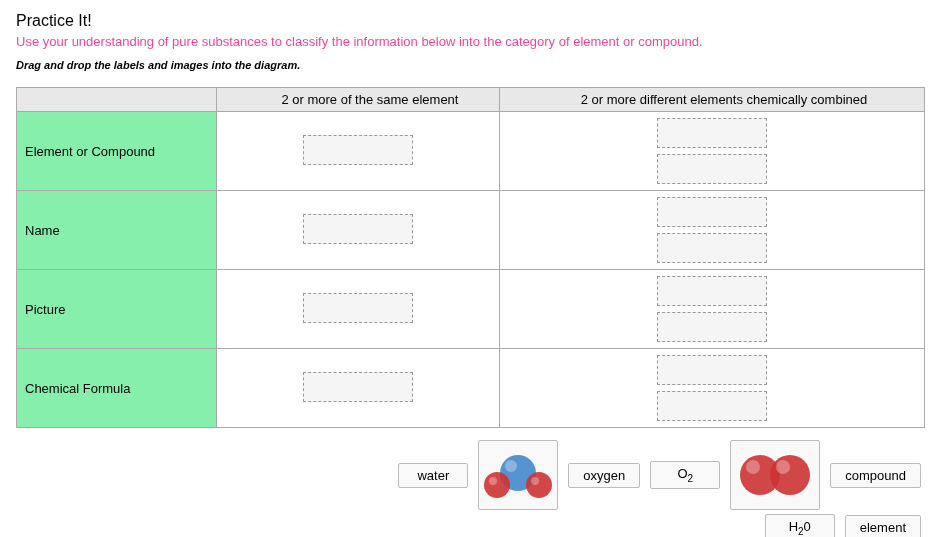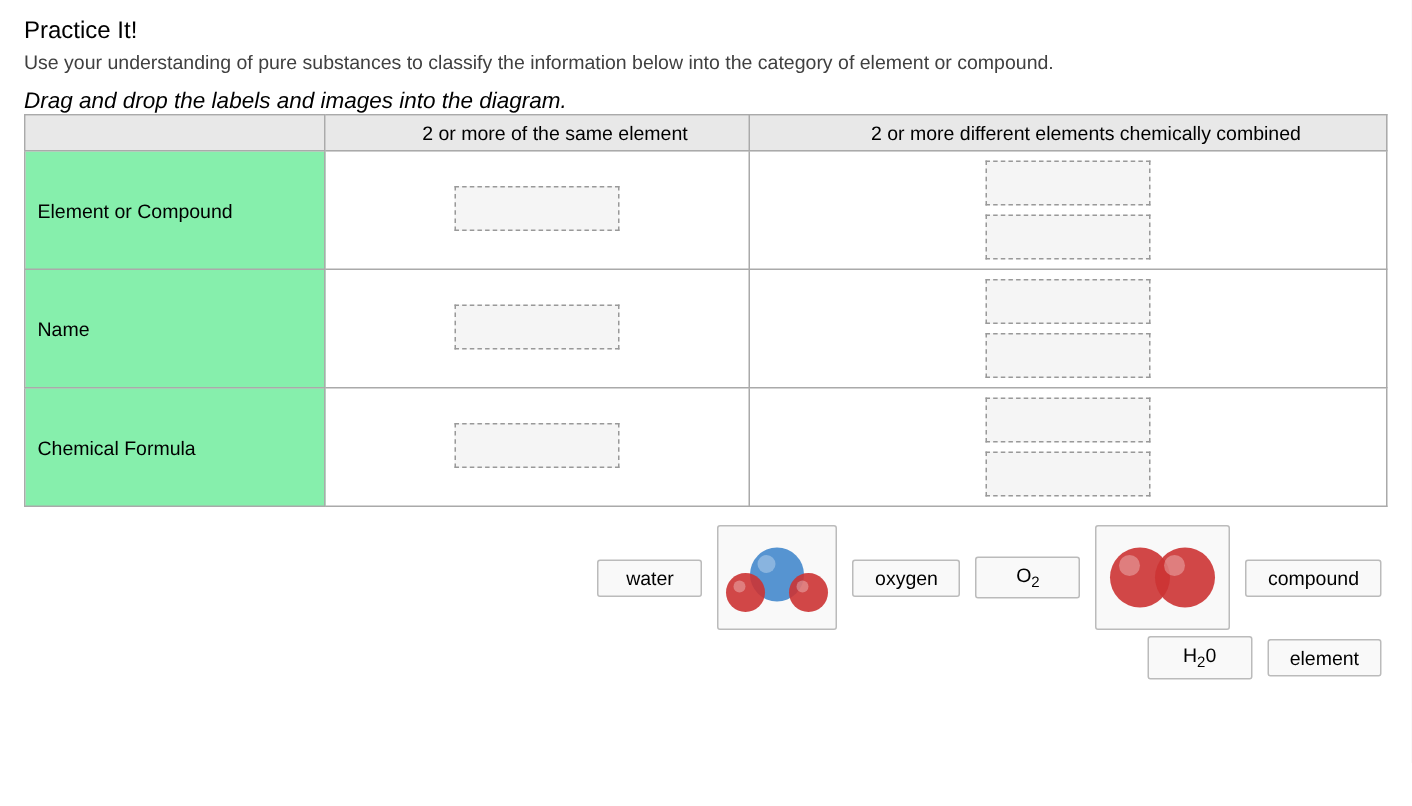--- a/index.html
+++ b/index.html
@@ -21,28 +21,28 @@
 
     .page-title {
       font-weight: normal;
       font-size: 16px;
       margin-bottom: 4px;
     }
 
     .page-description {
       font-size: 13px;
       margin-bottom: 10px;
-      color: #404040;
+      color: #ec4899;
     }
 
     .drag-instruction {
       font-style: italic;
-      font-weight: normal;
-      font-size: 15px;
-      margin-bottom: 0;
+      font-weight: bold;
+      font-size: 11px;
+      margin-bottom: 16px;
     }
 
     .diagram-table {
       border-collapse: collapse;
       width: 100%;
       border: 1px solid #aaa;
       font-size: 13px;
     }
 
     .diagram-table th, .diagram-table td {
@@ -167,20 +167,32 @@
           <div class="drop-box"></div>
         </td>
         <td class="drop-cell">
           <div class="drop-cell-group">
             <div class="drop-box"></div>
             <div class="drop-box"></div>
           </div>
         </td>
       </tr>
       <tr>
+        <td class="row-label">Picture</td>
+        <td class="drop-cell">
+          <div class="drop-box"></div>
+        </td>
+        <td class="drop-cell">
+          <div class="drop-cell-group">
+            <div class="drop-box"></div>
+            <div class="drop-box"></div>
+          </div>
+        </td>
+      </tr>
+      <tr>
         <td class="row-label">Chemical Formula</td>
         <td class="drop-cell">
           <div class="drop-box"></div>
         </td>
         <td class="drop-cell">
           <div class="drop-cell-group">
             <div class="drop-box"></div>
             <div class="drop-box"></div>
           </div>
         </td>

